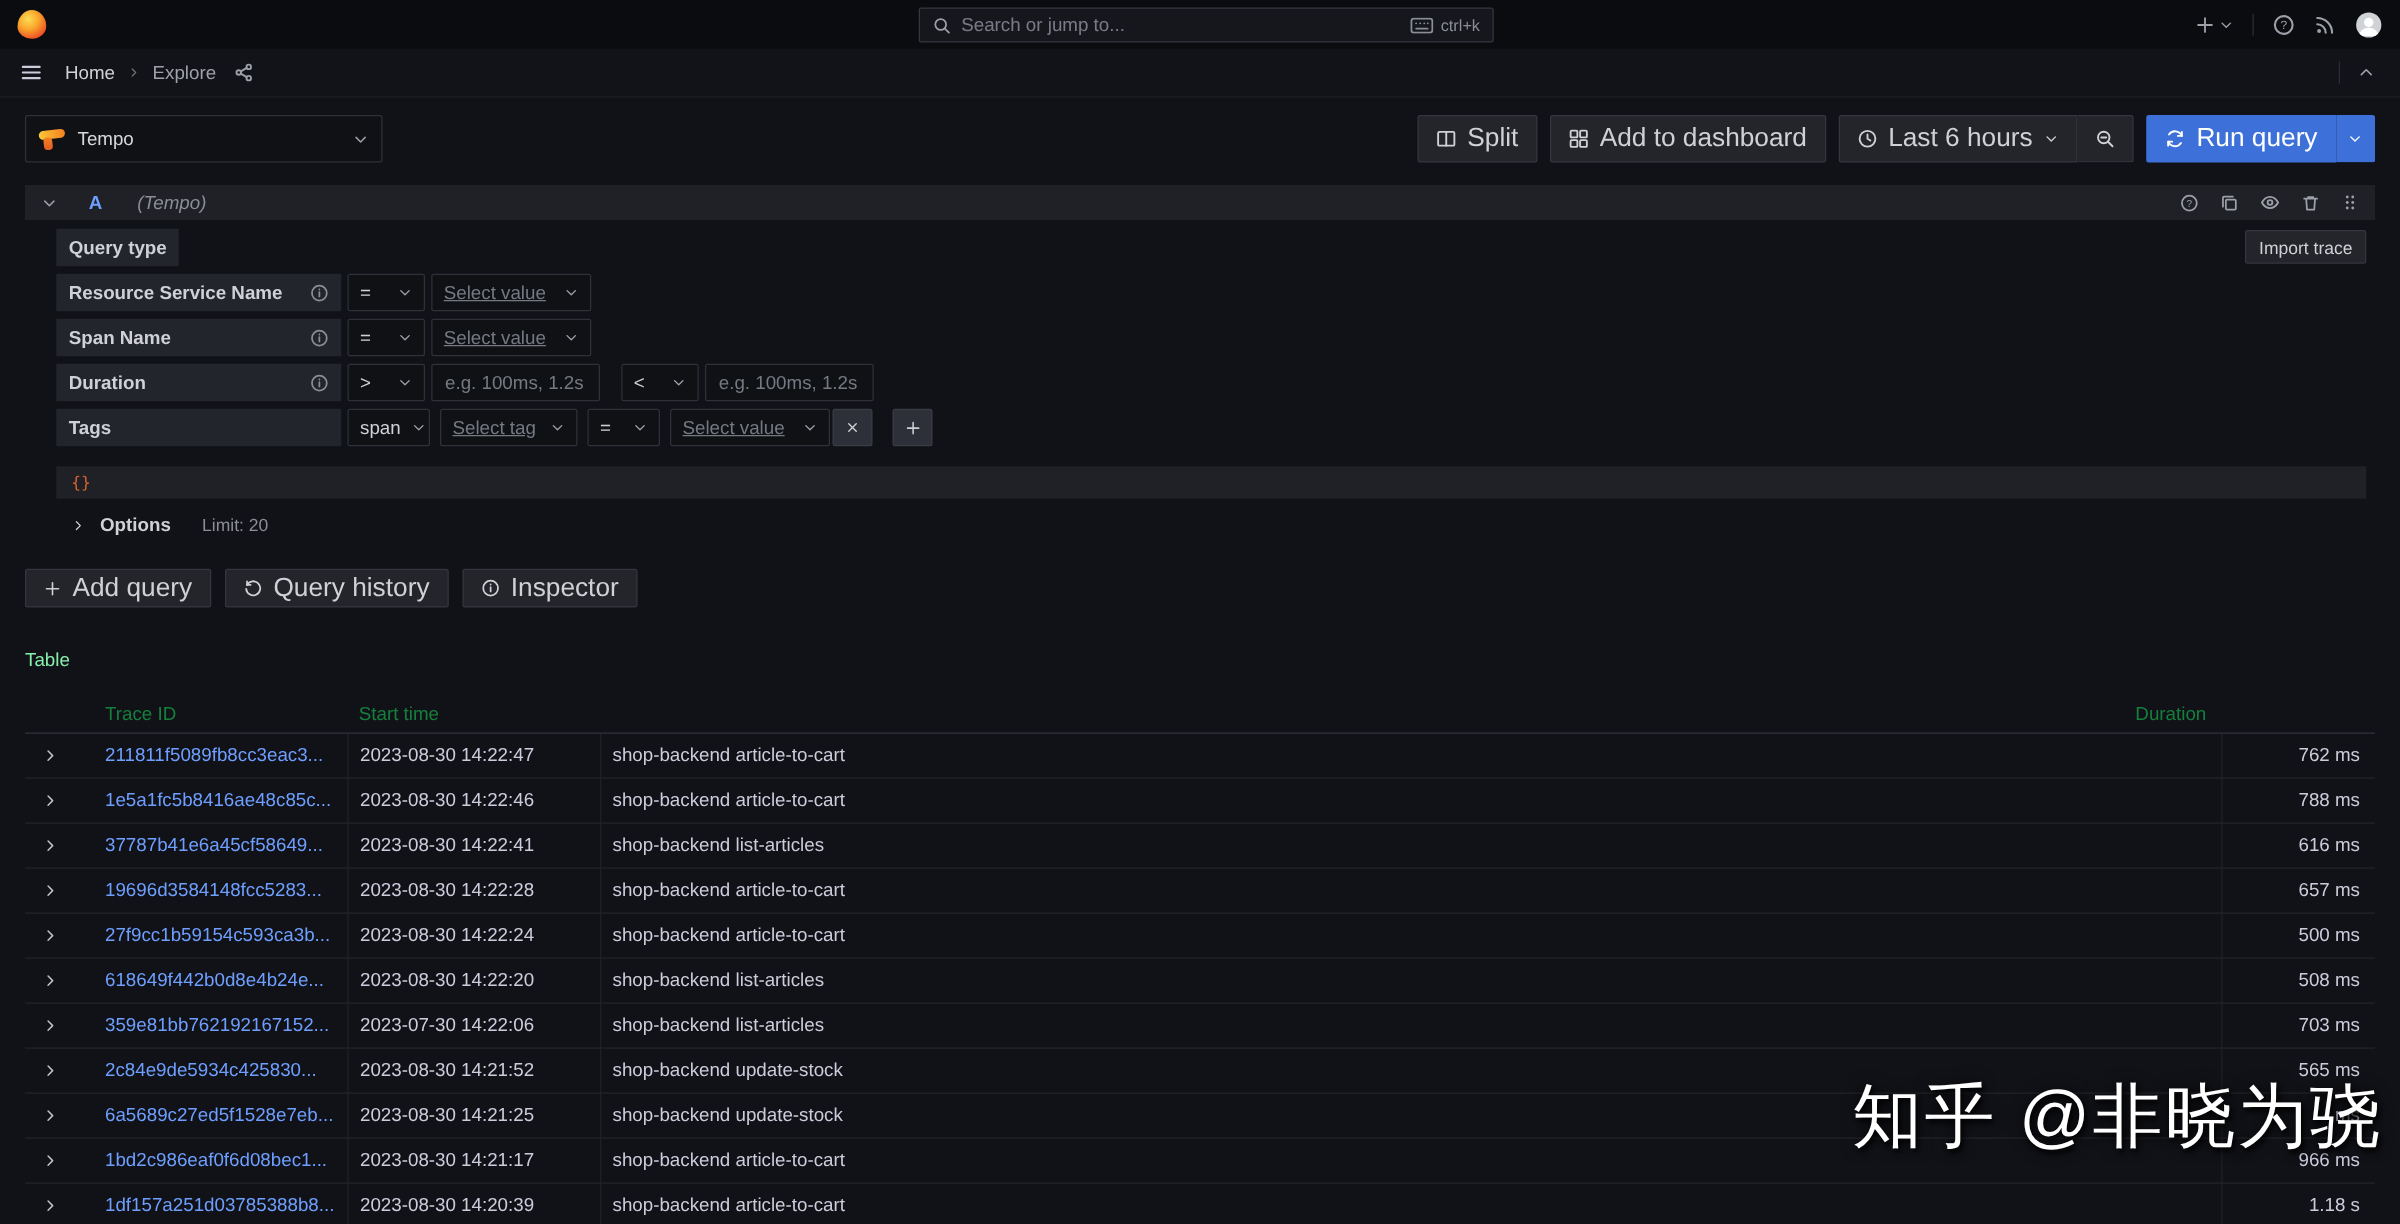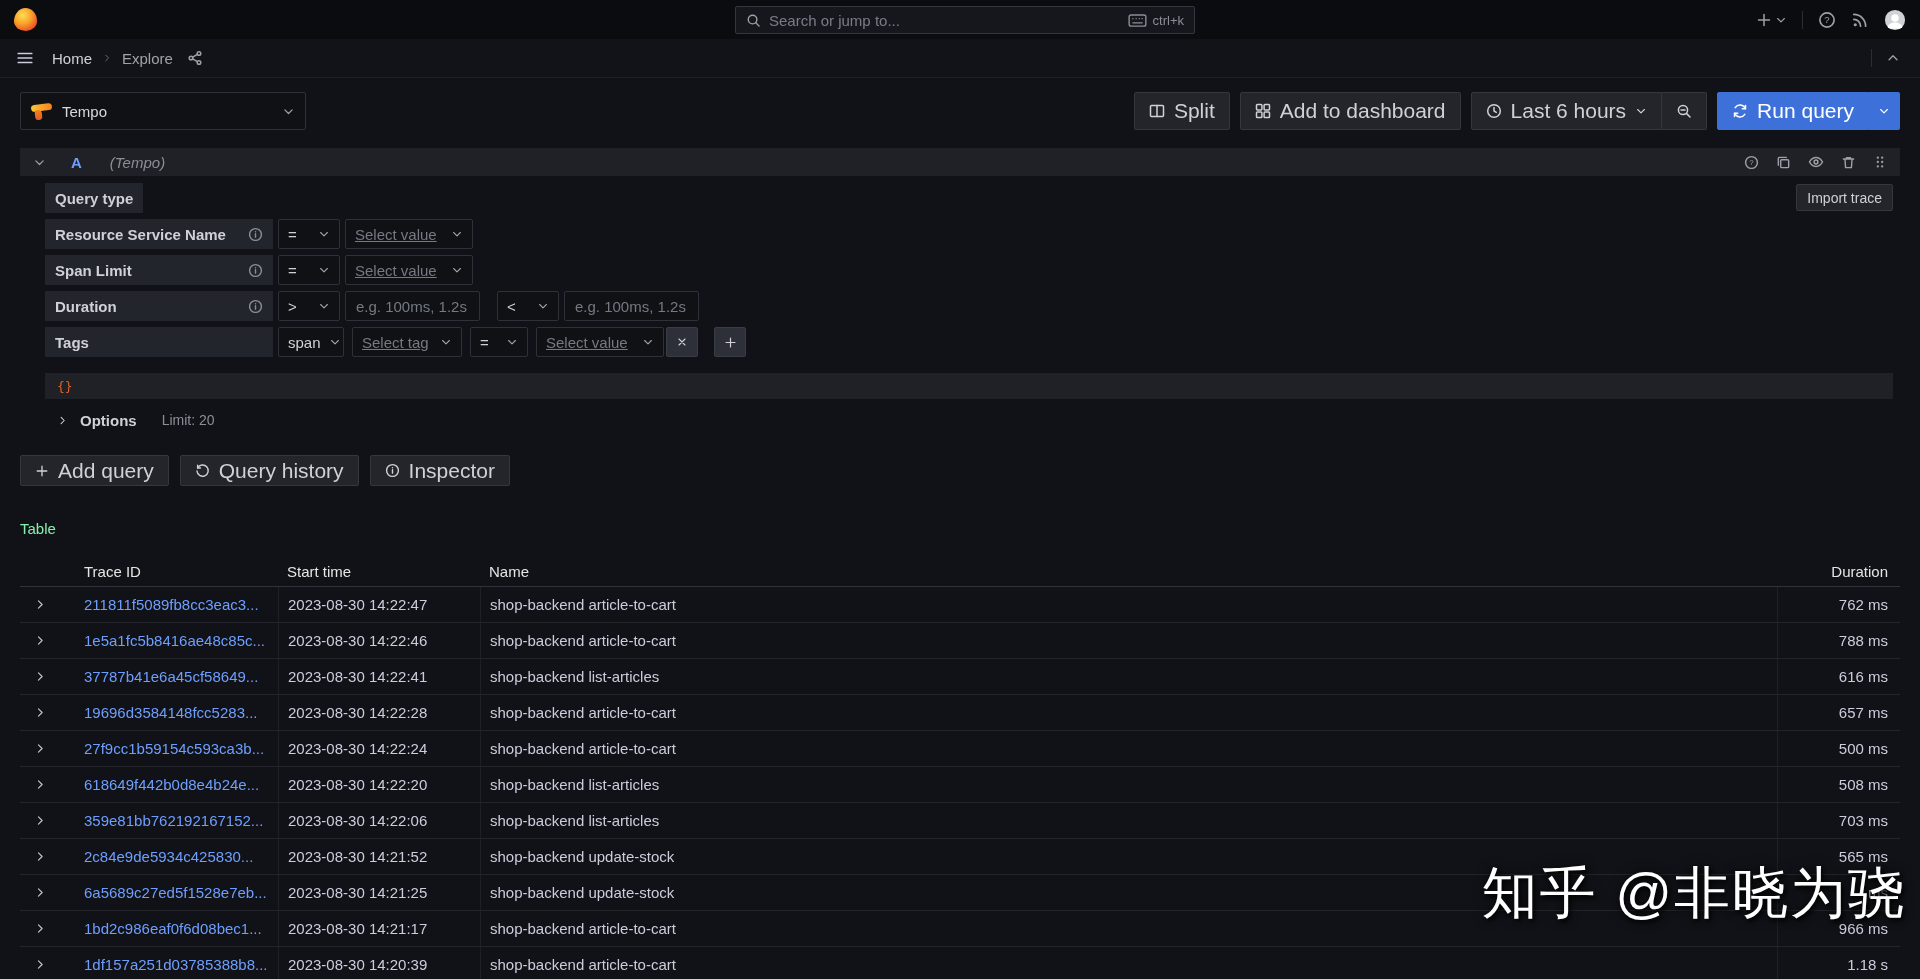--- a/index.html
+++ b/index.html
@@ -90,21 +90,21 @@
   .options-row .opt-sum { margin-left:25px; color:#8b8e96; font-size:14px; }
 
   
   .actions { margin:22px 20px 0; display:flex; gap:11px; }
   .btn-sm { height:31px; }
 
   
   .table-panel { margin:34px 20px 0; }
   .tbl-title { color:#86efac; font-weight:400; margin-bottom:20px; }
   .tgrid { display:grid; grid-template-columns:58px 200px 202px 1fr 123px; align-items:stretch; }
-  .thead { height:30px; border-bottom:1px solid rgba(204,204,220,0.18); color:#e5e5e5; font-weight:500; }
+  .thead { height:30px; border-bottom:1px solid rgba(204,204,220,0.18); color:#15803d; font-weight:500; }
   .thead > div { display:flex; align-items:center; }
   .trow { height:36px; border-bottom:1px solid rgba(204,204,220,0.10); color:#ccccdc; }
   .trow > div { display:flex; align-items:center; }
   .c-exp { padding-left:14px; color:#c0c2c8; }
   .c-trace { padding-left:6px; }
   .c-start, .c-name { padding-left:9px; }
   .c-dur { justify-content:flex-end; padding-right:12px; }
   .trow .c-start, .trow .c-name, .trow .c-dur { border-left:1px solid rgba(204,204,220,0.08); }
   .trace-link { color:#6e9fff; text-decoration:none; cursor:pointer; }
 
@@ -349,21 +349,21 @@
         <span class="chev">
             <svg class="ic" width="12" height="12" viewBox="0 0 16 16">
               <path d="M3.5 6l4.5 4.5L12.5 6"></path>
             </svg>
           </span>
       </div>
     </div>
 
     <div class="frow">
       <div class="flabel">
-        <span>Span Limit</span>
+        <span>Span Name</span>
         <span class="info">
           <svg class="ic" width="15" height="15" viewBox="0 0 16 16">
               <circle cx="8" cy="8" r="6.3"></circle>
               <path d="M8 7.2v3.6M8 4.9v.1"></path>
             </svg>
         </span>
       </div>
       <div class="sel w-op">
         <span>=</span>
         <span class="chev">
@@ -499,21 +499,20 @@
   </button>
 </div>
 
 <section class="table-panel">
   <div class="tbl-title">Table</div>
 
   <div class="tgrid thead">
     <div class="c-exp"></div>
     <div class="c-trace">Trace ID</div>
     <div class="c-start">Start time</div>
-    <div class="c-name">Name</div>
     <div class="c-dur">Duration</div>
   </div>
 
   <div id="table-body">
     <div class="tgrid trow">
       <div class="c-exp">
         <svg class="ic" width="13" height="13" viewBox="0 0 16 16" stroke-width="1.8">
             <path d="M5.5 3.5L10 8l-4.5 4.5"></path>
           </svg>
       </div>
@@ -597,21 +596,21 @@
 
     <div class="tgrid trow">
       <div class="c-exp">
         <svg class="ic" width="13" height="13" viewBox="0 0 16 16" stroke-width="1.8">
             <path d="M5.5 3.5L10 8l-4.5 4.5"></path>
           </svg>
       </div>
       <div class="c-trace">
           <a class="trace-link">359e81bb762192167152...</a>
         </div>
-      <div class="c-start">2023-08-30 14:22:06</div>
+      <div class="c-start">2023-07-30 14:22:06</div>
       <div class="c-name">shop-backend list-articles</div>
       <div class="c-dur">703 ms</div>
     </div>
 
     <div class="tgrid trow">
       <div class="c-exp">
         <svg class="ic" width="13" height="13" viewBox="0 0 16 16" stroke-width="1.8">
             <path d="M5.5 3.5L10 8l-4.5 4.5"></path>
           </svg>
       </div>

